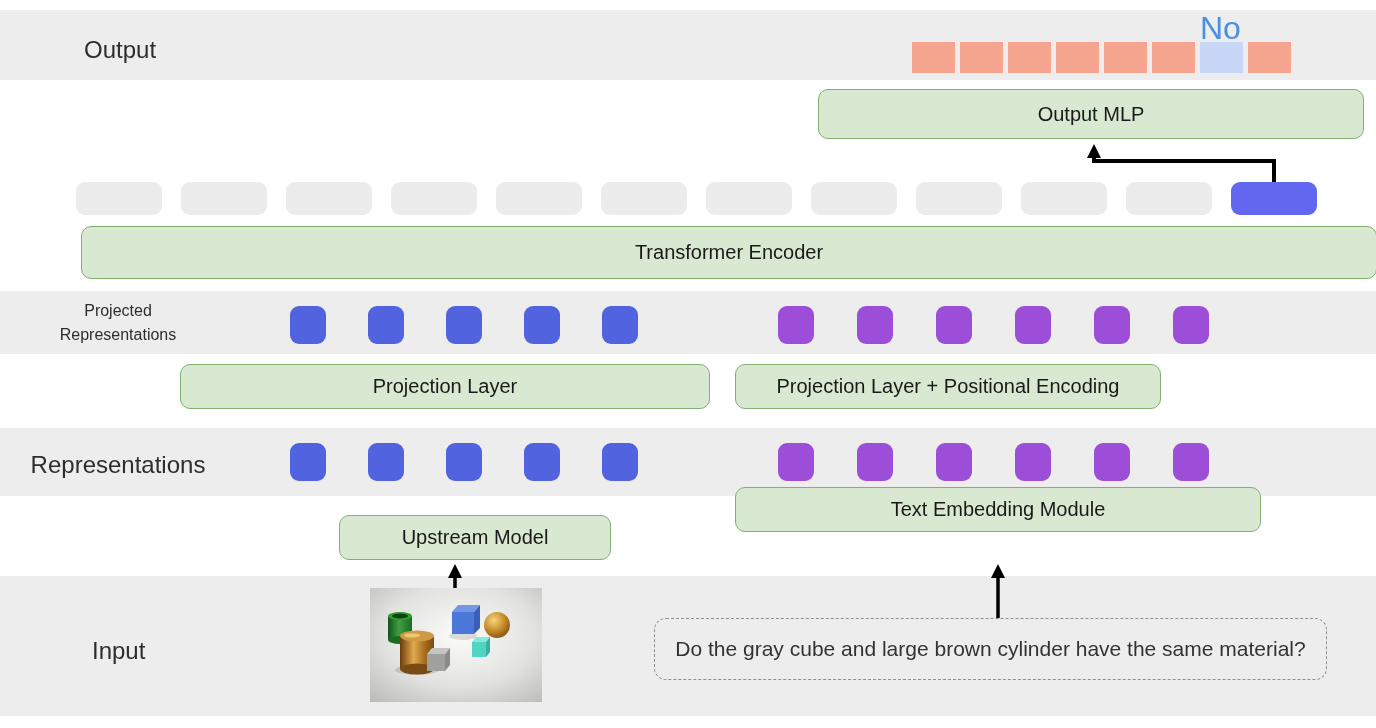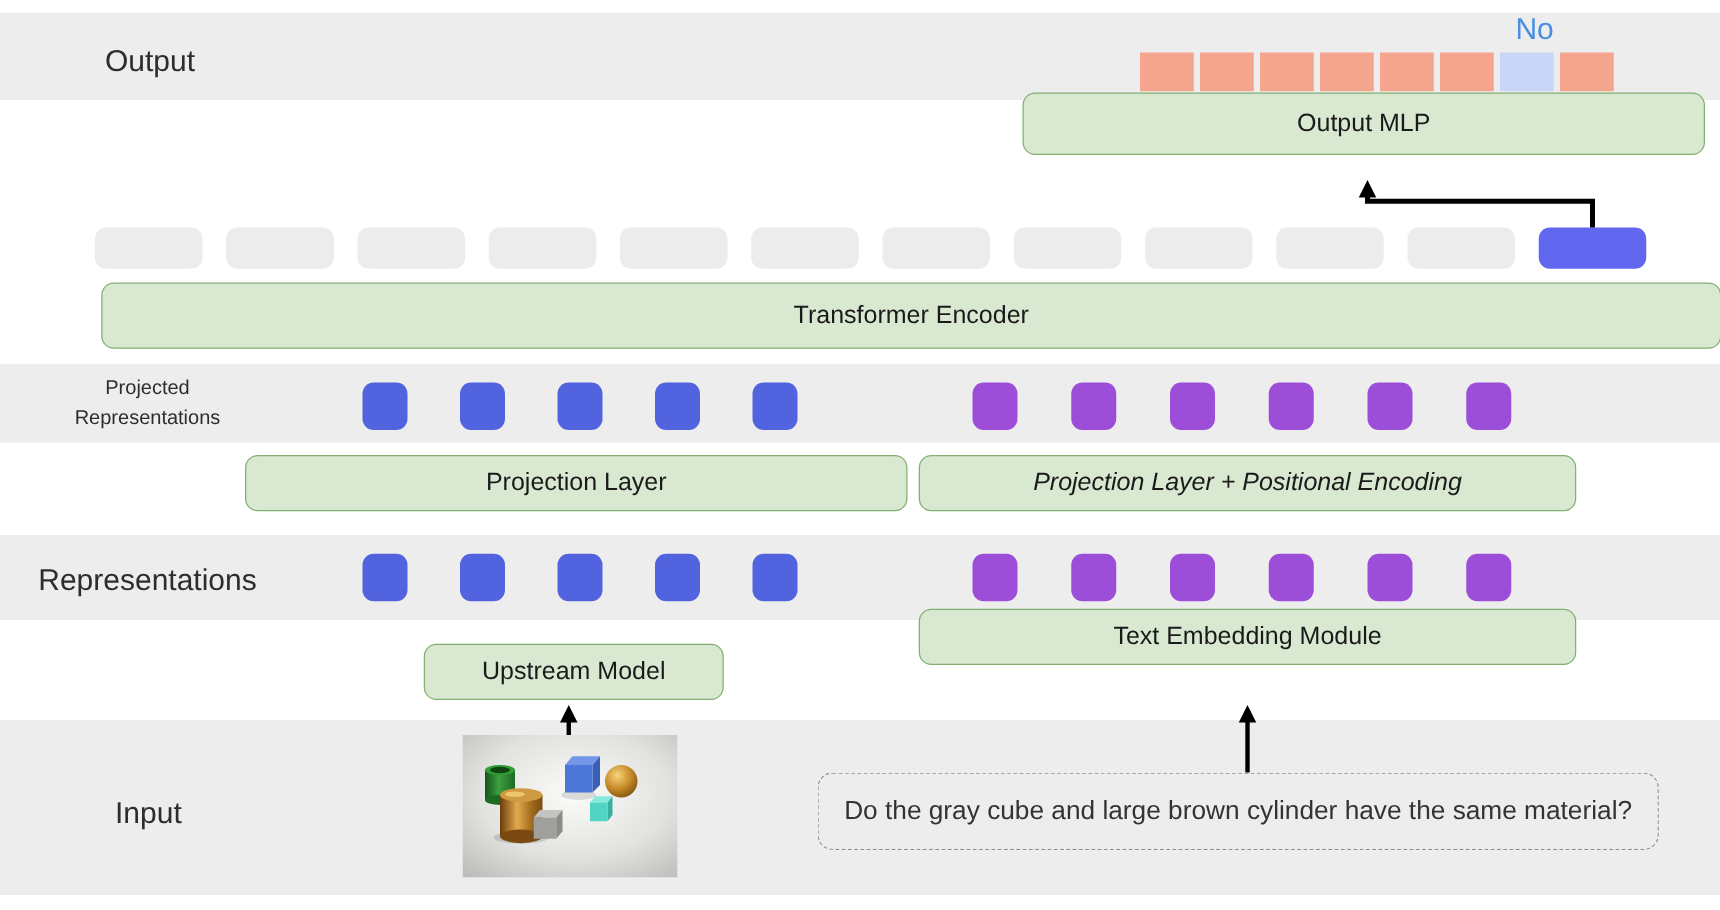--- a/index.html
+++ b/index.html
@@ -18,32 +18,32 @@
   .label-projected { left:18px; top:299px; width:200px; text-align:center; font-size:16px; line-height:24px; }
   .label-representations { left:18px; top:451px; width:200px; text-align:center; }
   .label-input { left:92px; top:637px; }
 
   .gbox {
     position:absolute; background:var(--box-green-fill);
     border:1.5px solid var(--box-green-border); border-radius:10px;
     display:flex; align-items:center; justify-content:center;
     font-size:20px; color:#1a1a1a; box-sizing:border-box;
   }
-  .box-output-mlp { left:818px; top:74px; width:546px; height:50px; }
+  .box-output-mlp { left:818px; top:89px; width:546px; height:50px; }
   .box-transformer { left:65px; top:226px; width:1296px; height:53px;margin-left:16px; }
-  .box-proj-vision { left:180px; top:364px; width:530px; height:45px;margin-left:16px; }
-  .box-proj-text { left:735px; top:364px; width:526px; height:45px;font-style:italic; }
-  .box-upstream { left:339px; top:515px; width:240px; height:45px; }
+  .box-proj-vision { left:180px; top:364px; width:530px; height:45px; }
+  .box-proj-text { left:735px; top:364px; width:426px; height:45px; }
+  .box-upstream { left:339px; top:515px; width:272px; height:45px; }
   .box-text-embed { left:735px; top:487px; width:526px; height:45px; }
 
   .cellrow { position:absolute; left:912px; top:42px; display:flex; gap:5px; }
   .ocell { width:43px; height:31px; background:var(--answer-cell); }
   .ocell.predicted { background:var(--predicted-cell); }
-  .no-label { position:absolute; left:1200px; top:10px; width:43px; text-align:right;
-              font-size:24px; color:var(--prediction-text); }
+  .no-label { position:absolute; left:1200px; top:10px; width:43px; text-align:left;
+              font-size:32px; color:var(--prediction-text); }
 
   .tokrow { position:absolute; left:76px; top:182px; display:flex; gap:19px; }
   .token { width:86px; height:33px; border-radius:9px; background:var(--token-gray); }
   .token.hl { background:var(--token-highlight); }
 
   .sqrow { position:absolute; display:flex; }
   .sqrow.vision { gap:42px; left:290px; }
   .sqrow.textmod { gap:43px; left:778px; }
   .sqrow.r-projected { top:306px; }
   .sqrow.r-repr { top:443px; }

